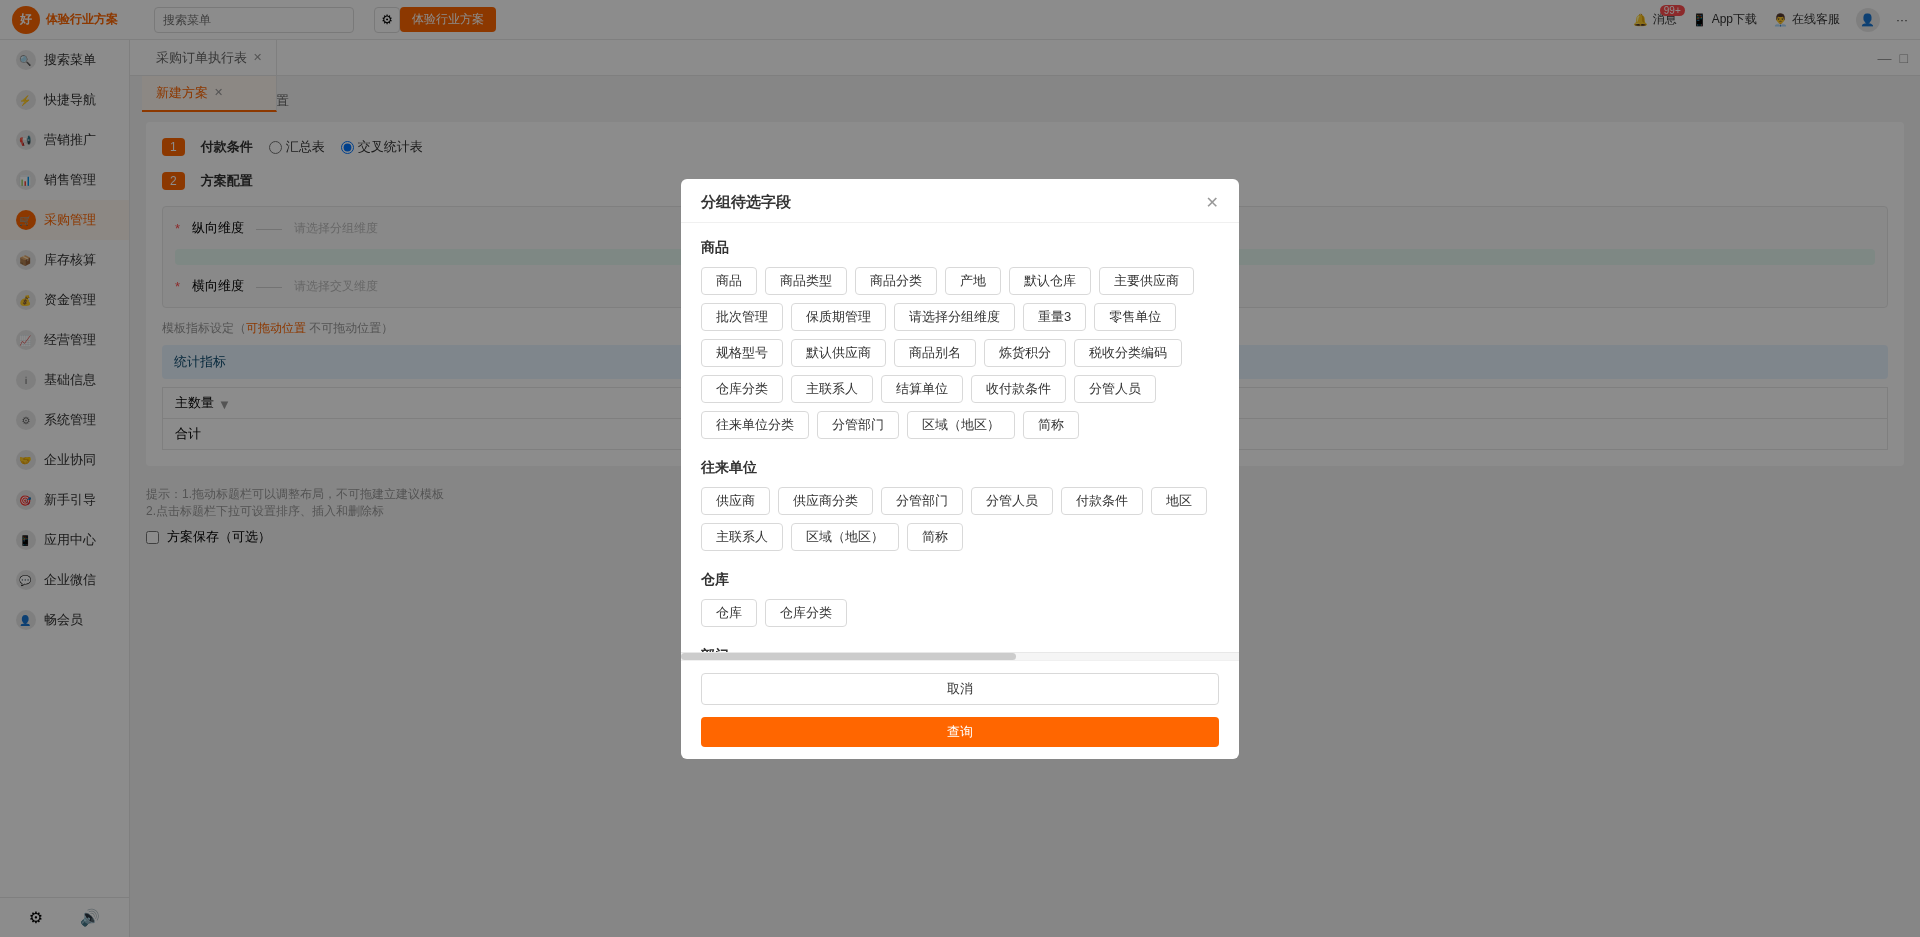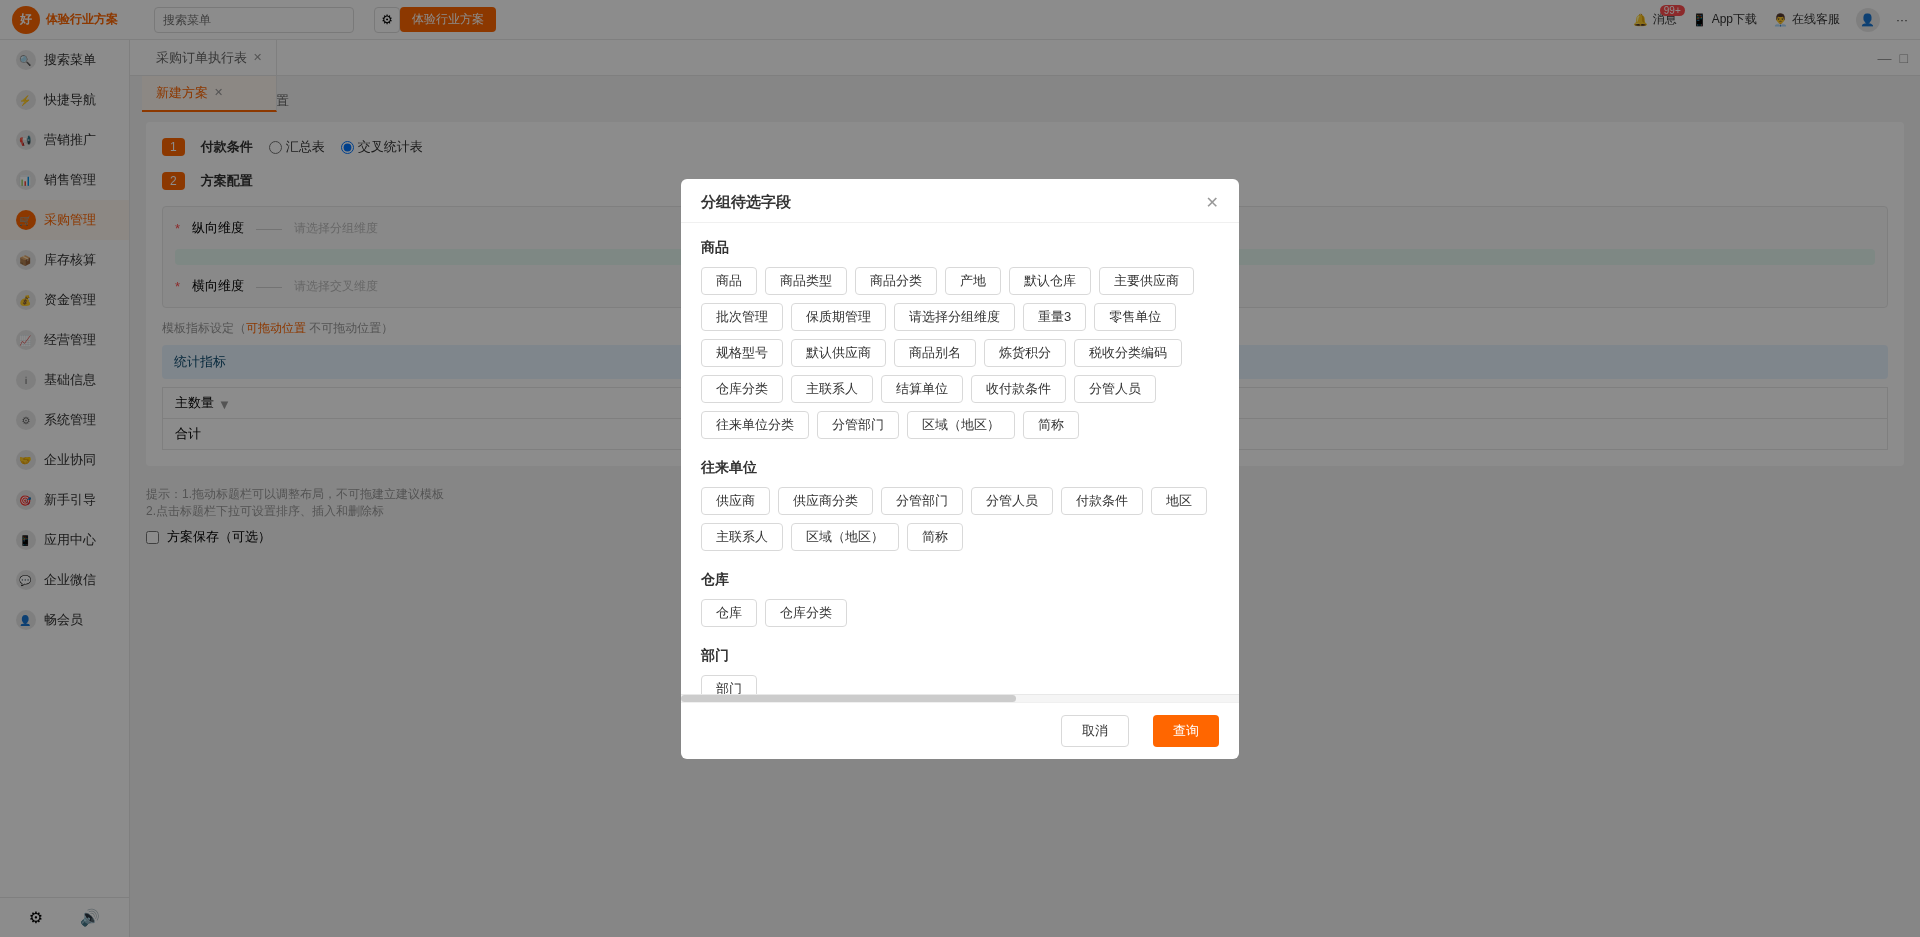--- a/index.html
+++ b/index.html
@@ -242,24 +242,25 @@
       color: #999;
     }
     .modal-body {
       flex: 1;
       overflow-y: auto;
       padding: 16px 20px;
     }
     .modal-footer {
       display: flex;
       justify-content: flex-end;
-      gap: 24px;
+      gap: 12px;
       padding: 12px 20px;
       border-top: 1px solid #f0f0f0;
       flex-shrink: 0;
+      flex-direction: column;
     }
 
     
     .field-group {
       margin-bottom: 20px;
     }
     .field-group-title {
       font-size: 14px;
       font-weight: bold;
       color: #333;

